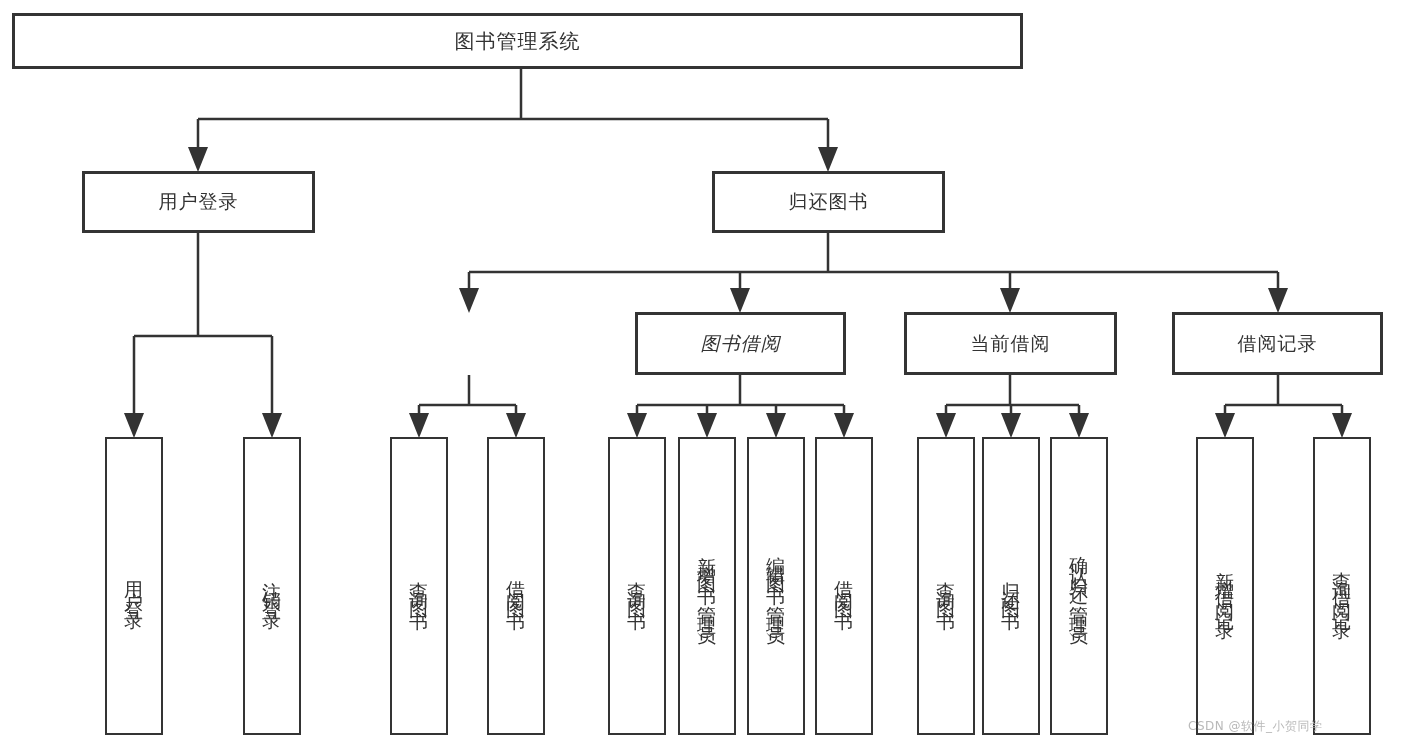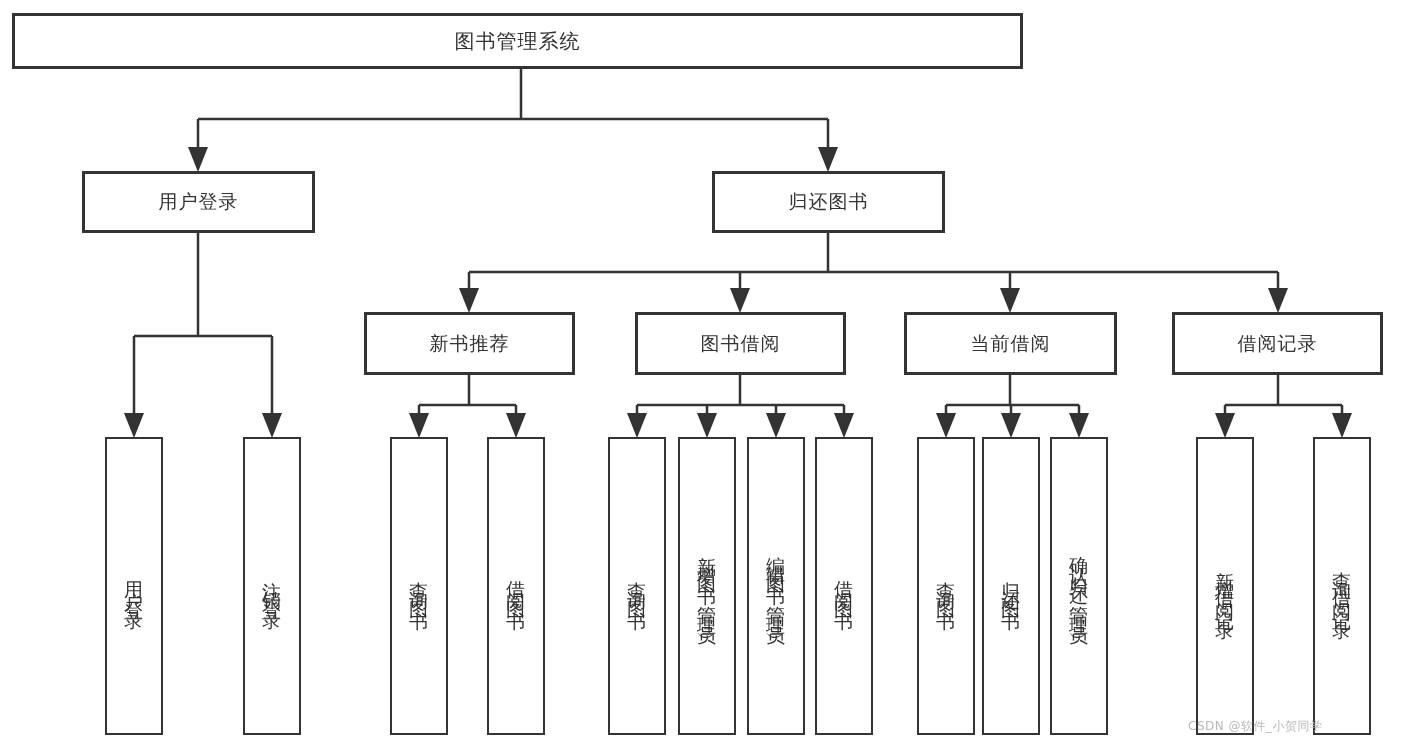--- a/index.html
+++ b/index.html
@@ -18,21 +18,21 @@
     z-index: 2; color: #333333;
   }
   .h-label { font-size: 19px; letter-spacing: 1px; white-space: nowrap; }
   .root-box  { left: 12px;  top: 13px;  width: 1011px; height: 56px; }
   .root-box .h-label { font-size: 20px; }
   .lvl2 { height: 62px; width: 233px; top: 171px; }
   .b-user { left: 82px; }
   .b-mgmt { left: 712px; }
   .lvl3 { height: 63px; width: 211px; top: 312px; }
   .g-rec { left: 364px; }
-  .g-bb  { left: 635px; }
+  .g-bb  { left: 635px; font-style: italic; }
   .g-cb  { left: 904px; width: 213px; }
   .g-br  { left: 1172px; }
   .leaf { top: 437px; width: 58px; height: 298px; border-width: 2.5px; }
   .v-label {
     writing-mode: vertical-rl; text-orientation: mixed;
     font-size: 19px; line-height: 1; letter-spacing: 10px;
     white-space: nowrap;
   }
   .l-login   { left: 105px; }
   .l-logout  { left: 243px; }
@@ -101,23 +101,20 @@
     <span class="h-label">图书管理系统</span>
   </div>
 
   <div class="node lvl2 b-user">
     <span class="h-label">用户登录</span>
   </div>
   <div class="node lvl2 b-mgmt">
     <span class="h-label">归还图书</span>
   </div>
 
-  <div class="node lvl3 g-rec">
-    <span class="h-label">新书推荐</span>
-  </div>
   <div class="node lvl3 g-bb">
     <span class="h-label">图书借阅</span>
   </div>
   <div class="node lvl3 g-br">
     <span class="h-label">借阅记录</span>
   </div>
   <div class="node lvl3 g-cb">
     <span class="h-label">当前借阅</span>
   </div>
 

